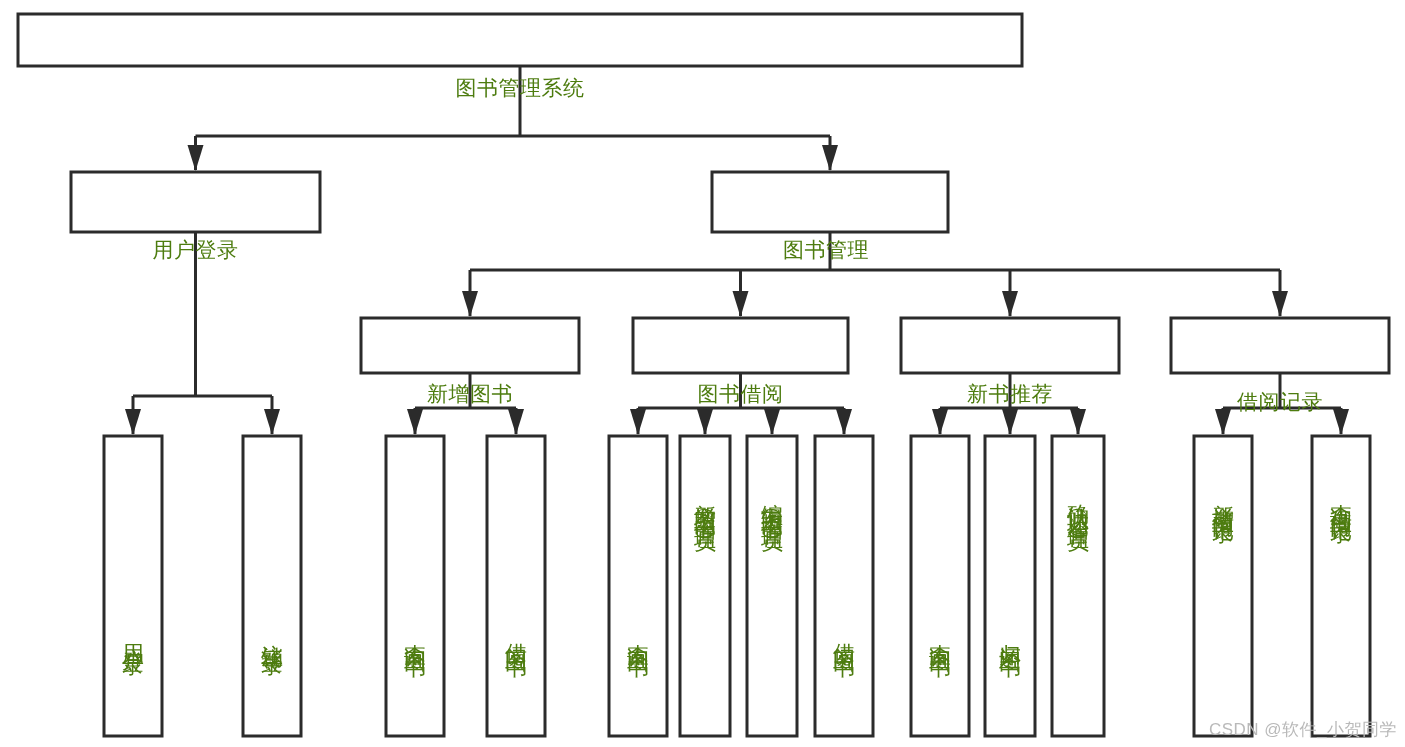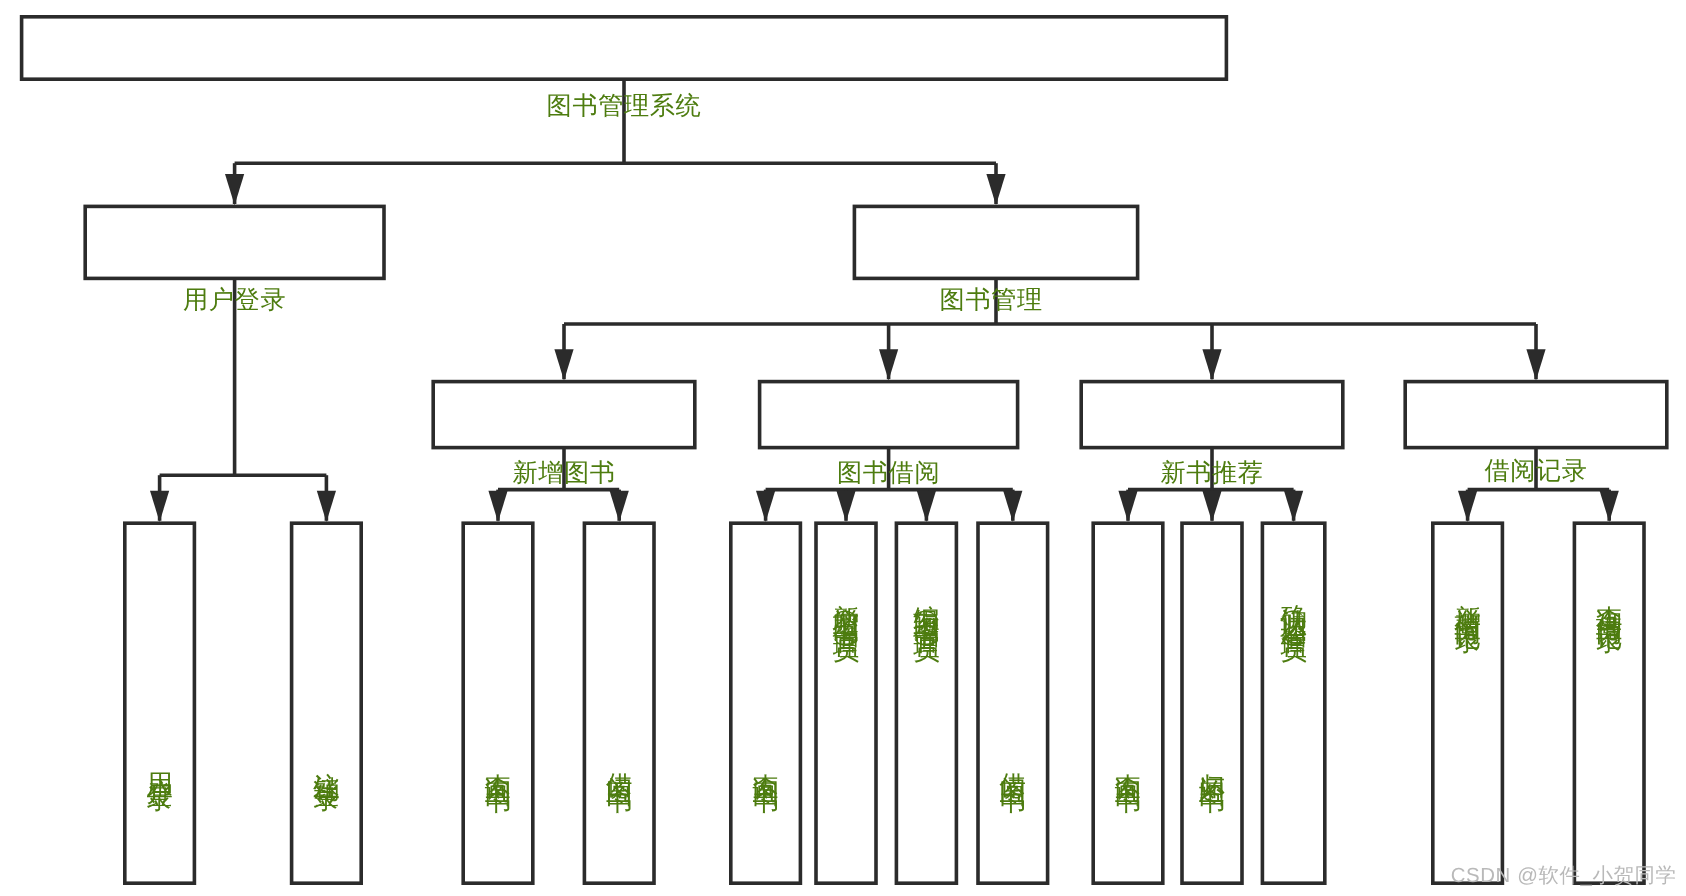--- a/index.html
+++ b/index.html
@@ -118,21 +118,21 @@
       <rect x="1194" y="436" width="58" height="300" class="box-rect"></rect>
       <rect x="1312" y="436" width="58" height="300" class="box-rect"></rect>
     </svg>
   <div id="boxes">
       <div class="node-label h-label" style="left: 18px; top: 14px; width: 1004px; height: 52px;">图书管理系统</div>
       <div class="node-label h-label" style="left: 71px; top: 172px; width: 249px; height: 60px;">用户登录</div>
       <div class="node-label h-label" style="left: 712px; top: 172px; width: 228px; height: 60px;">图书管理</div>
       <div class="node-label h-label" style="left: 361px; top: 318px; width: 218px; height: 55px;">新增图书</div>
       <div class="node-label h-label" style="left: 633px; top: 318px; width: 215px; height: 55px;">图书借阅</div>
       <div class="node-label h-label" style="left: 901px; top: 318px; width: 218px; height: 55px;">新书推荐</div>
-      <div class="node-label h-label" style="left: 1171px; top: 308px; width: 218px; height: 71px;">借阅记录</div>
+      <div class="node-label h-label" style="left: 1171px; top: 318px; width: 218px; height: 71px;">借阅记录</div>
       <div class="node-label v-label mid" style="left: 104px; top: 436px; width: 58px; height: 300px;">用户登录</div>
       <div class="node-label v-label mid" style="left: 243px; top: 436px; width: 58px; height: 300px;">注销登录</div>
       <div class="node-label v-label mid" style="left: 386px; top: 436px; width: 58px; height: 300px;">查询图书</div>
       <div class="node-label v-label mid" style="left: 487px; top: 436px; width: 58px; height: 300px;">借阅图书</div>
       <div class="node-label v-label mid" style="left: 609px; top: 436px; width: 58px; height: 300px;">查询图书</div>
       <div class="node-label v-label" style="left: 680px; top: 436px; width: 50px; height: 300px;">新增图书（管理员）</div>
       <div class="node-label v-label" style="left: 747px; top: 436px; width: 50px; height: 300px;">编辑图书（管理员）</div>
       <div class="node-label v-label mid" style="left: 815px; top: 436px; width: 58px; height: 300px;">借阅图书</div>
       <div class="node-label v-label mid" style="left: 911px; top: 436px; width: 58px; height: 300px;">查询图书</div>
       <div class="node-label v-label mid" style="left: 985px; top: 436px; width: 50px; height: 300px;">归还图书</div>

